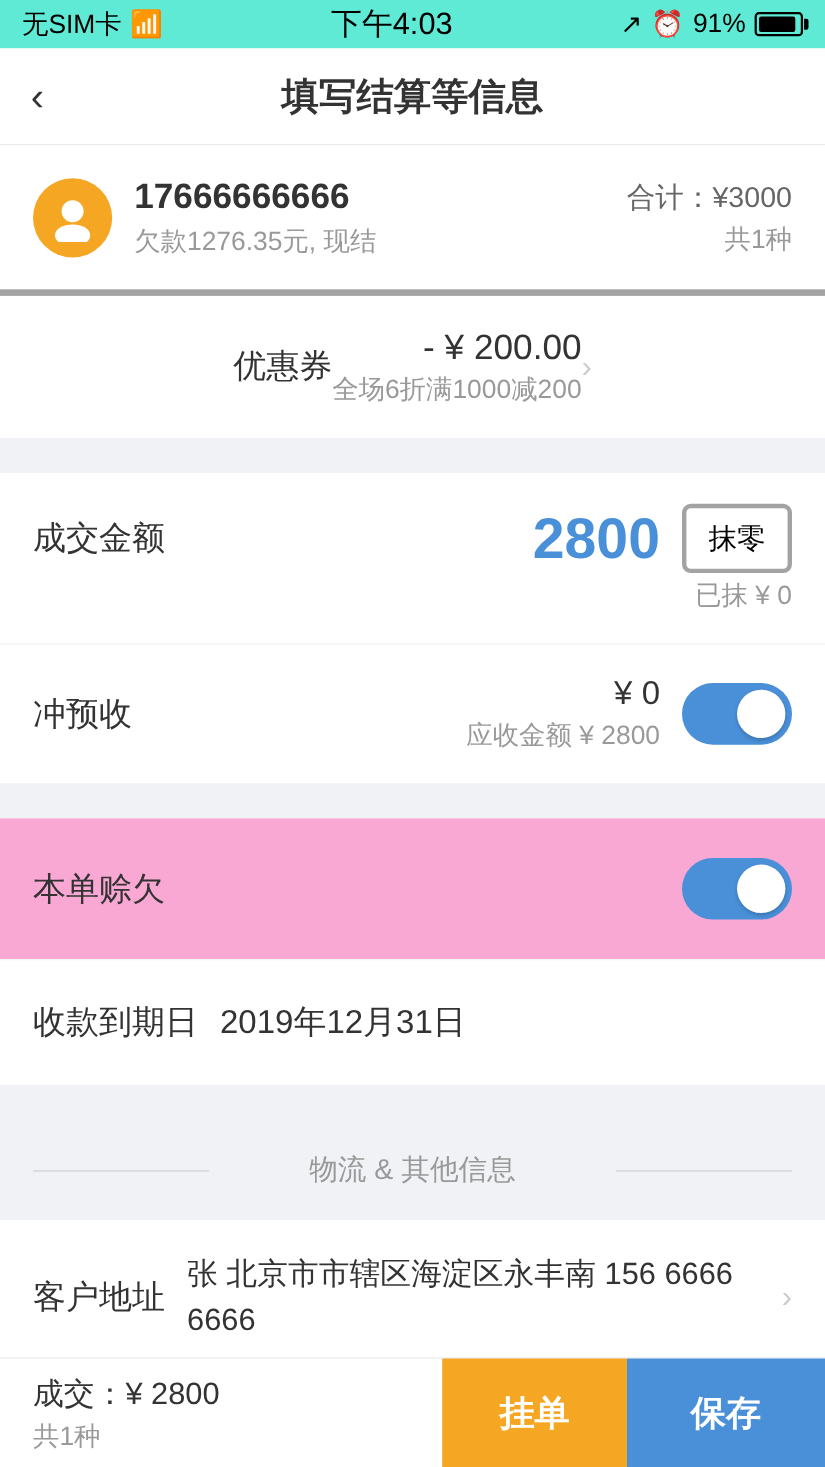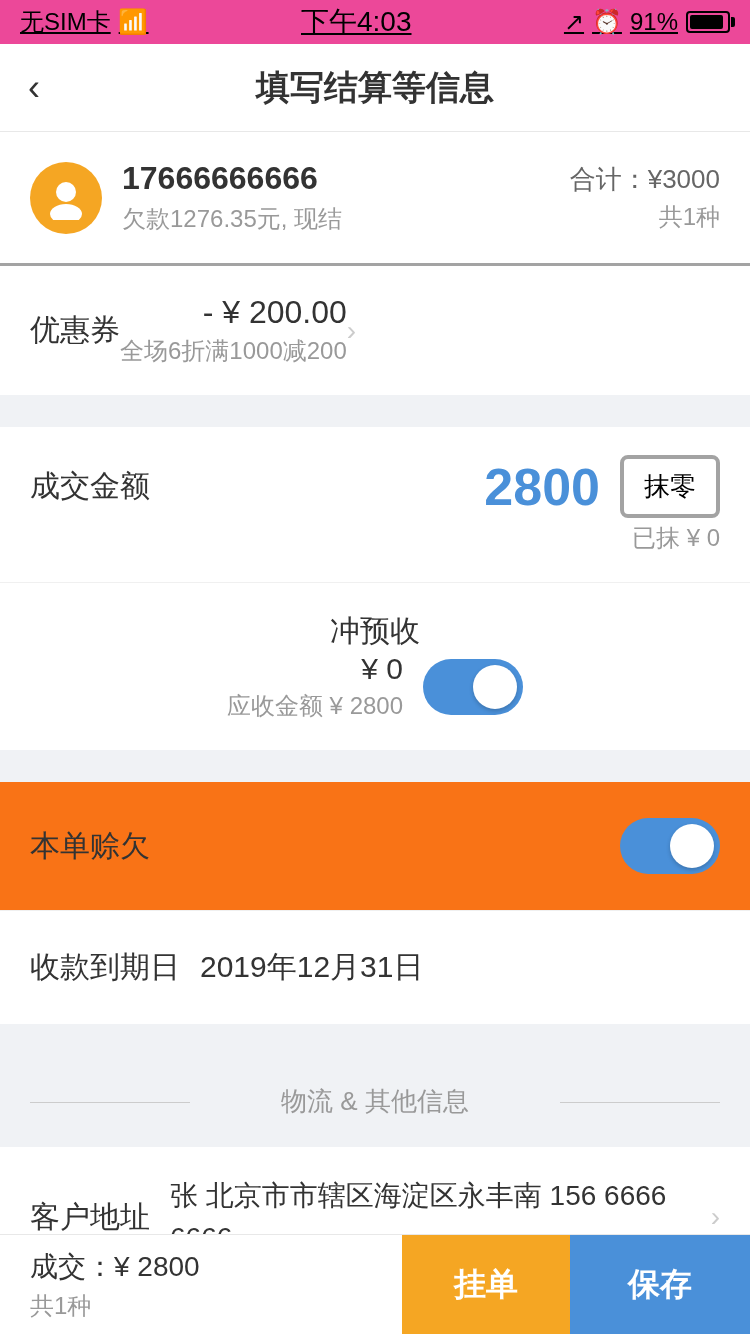--- a/index.html
+++ b/index.html
@@ -10,28 +10,27 @@
       font-family: -apple-system, 'PingFang SC', 'Helvetica Neue', Arial, sans-serif;
       background: #f0f2f5;
       font-size: 28px;
       color: #333;
     }
 
     
     .status-bar {
       width: 750px;
       height: 44px;
-      background: #ec4899;
+      background: #5eead4;
       display: flex;
       align-items: center;
       justify-content: space-between;
       padding: 0 20px;
       font-size: 24px;
       color: #000;
-      text-decoration: underline;
     }
     .status-left { display: flex; align-items: center; gap: 8px; }
     .status-center { font-size: 28px; font-weight: 500; }
     .status-right { display: flex; align-items: center; gap: 8px; font-size: 24px; }
     .battery-bar {
       width: 44px; height: 22px;
       border: 2px solid #000;
       border-radius: 4px;
       position: relative;
       display: flex; align-items: center; padding: 2px;
@@ -100,24 +99,24 @@
     .customer-info .phone { font-size: 32px; font-weight: 600; color: #333; }
     .customer-info .debt { font-size: 24px; color: #999; margin-top: 6px; }
     .customer-right { text-align: right; }
     .customer-right .total-label { font-size: 26px; color: #666; }
     .customer-right .total-count { font-size: 24px; color: #999; margin-top: 4px; }
 
     
     .coupon-row {
       display: flex;
       align-items: center;
-      justify-content: flex-start;
-      padding: 28px 30px;
-      background: #fff;
-      border-top: 3px solid #a3a3a3;
+      justify-content: center;
+      padding: 28px 30px;
+      background: #fff;
+      border-top: 6px solid #a3a3a3;
     }
     .coupon-label { font-size: 30px; color: #333; }
     .coupon-right { display: flex; align-items: center; gap: 0; }
     .coupon-discount { font-size: 32px; color: #333; }
     .coupon-desc { font-size: 24px; color: #999; margin-top: 4px; text-align: right; }
     .coupon-right-wrapper { text-align: right; }
     .chevron-icon { font-size: 28px; color: #ccc; }
 
     
     .amount-section {
@@ -145,21 +144,20 @@
     .amount-sub { font-size: 24px; color: #999; text-align: right; margin-top: 4px; }
 
     
     .prepay-row {
       display: flex;
       align-items: center;
       justify-content: space-between;
       padding: 28px 30px;
       background: #fff;
       border-top: 1px solid #f0f0f0;
-      flex-direction: column;
     }
     .prepay-label { font-size: 30px; color: #333; }
     .prepay-right { display: flex; align-items: center; gap: 20px; }
     .prepay-amount-wrapper { text-align: right; }
     .prepay-amount { font-size: 30px; color: #333; }
     .prepay-sub { font-size: 24px; color: #999; margin-top: 4px; }
 
     
     .toggle {
       width: 100px; height: 56px;
@@ -178,21 +176,21 @@
       border-radius: 50%;
       box-shadow: 0 2px 4px rgba(0,0,0,0.2);
     }
 
     
     .debt-row {
       display: flex;
       align-items: center;
       justify-content: space-between;
       padding: 36px 30px;
-      background: #f97316;
+      background: #f9a8d4;
     }
     .debt-label { font-size: 30px; color: #333; }
 
     
     .duedate-row {
       display: flex;
       align-items: center;
       padding: 36px 30px;
       background: #fff;
       border-top: 1px solid #f0f0f0;

